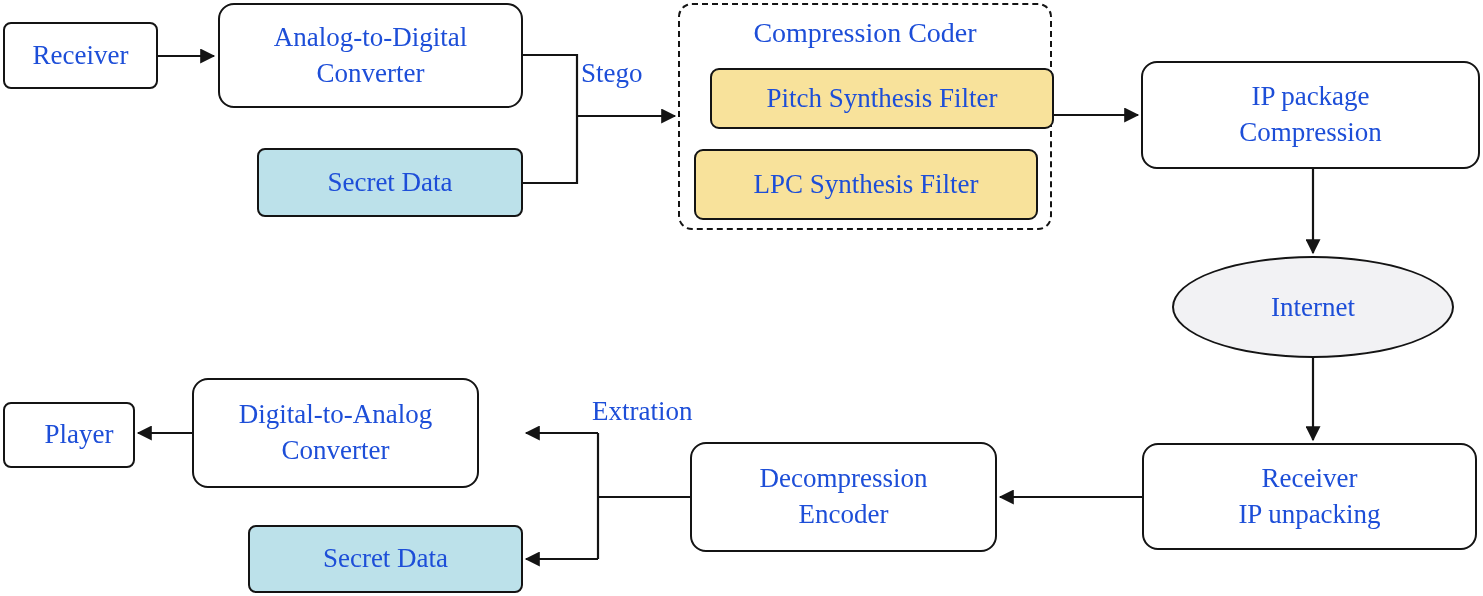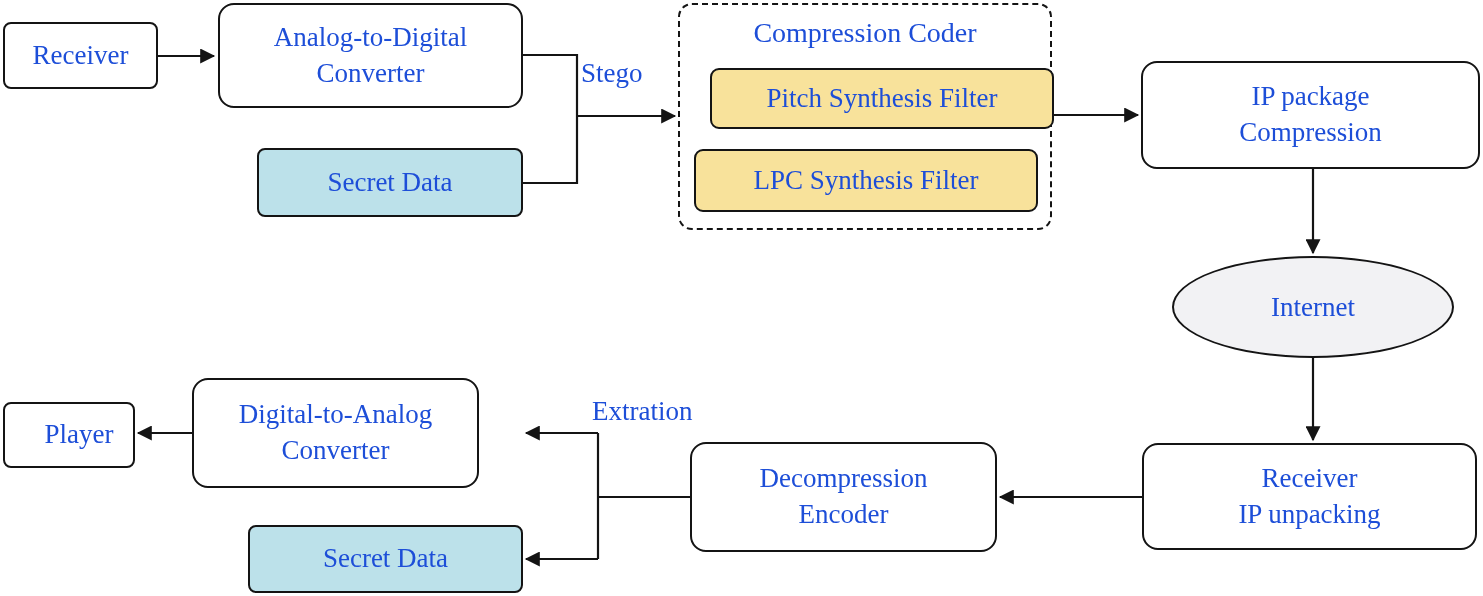--- a/index.html
+++ b/index.html
@@ -128,21 +128,21 @@
   <div class="edge-label" style="left:581px; top:58px;">Stego</div>
 
   <div class="dashed-group" style="left:678px; top:3px; width:374px; height:227px;">
     <div class="group-title">Compression Coder</div>
   </div>
 
   <div class="box filter" style="left:694px; top:68px; width:344px; height:61px;margin-left:16px;">
     <span>Pitch Synthesis Filter</span>
   </div>
 
-  <div class="box filter" style="left:694px; top:149px; width:344px; height:63px;">
+  <div class="box filter" style="left:694px; top:149px; width:344px; height:71px;">
     <span>LPC Synthesis Filter</span>
   </div>
 
   <div class="box" style="left:1141px; top:61px; width:339px; height:108px;">
     <span>IP package
 Compression</span>
   </div>
 
   <div class="ellipse" style="left:1172px; top:256px; width:282px; height:102px;">
     <span>Internet</span>

